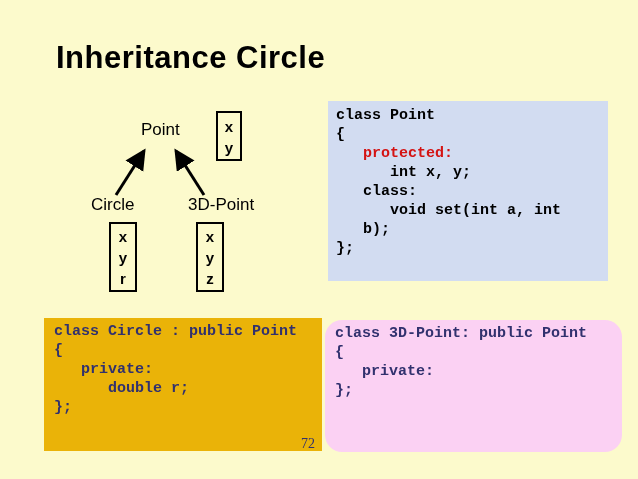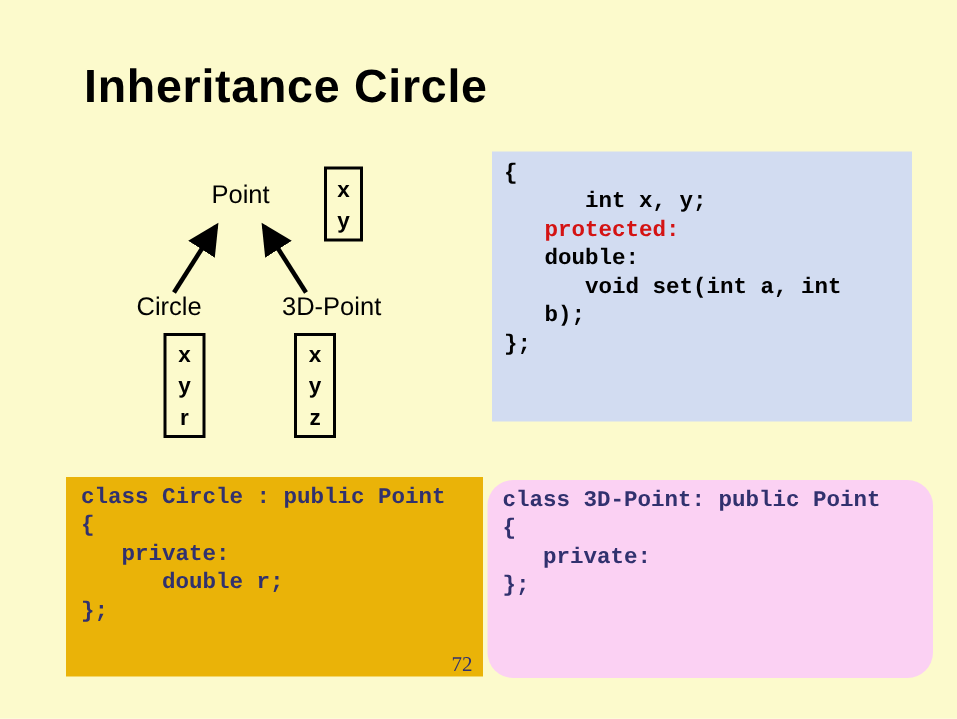--- a/index.html
+++ b/index.html
@@ -98,24 +98,25 @@
       <div>y</div>
       <div>r</div>
     </div>
   <div id="box-xyz" class="abs attr-box">
       <div>x</div>
       <div>y</div>
       <div>z</div>
     </div>
 
   <div id="code-point" class="abs code-box">
+      <div class="code-line">class Point</div>
       <div class="code-line">{</div>
+      <div class="code-line kw-red">   protected:</div>
       <div class="code-line">      int x, y;</div>
-      <div class="code-line kw-red">   protected:</div>
-      <div class="code-line">   double:</div>
+      <div class="code-line">   class:</div>
       <div class="code-line">      void set(int a, int</div>
       <div class="code-line">   b);</div>
       <div class="code-line">};</div>
     </div>
   <div id="code-circle" class="abs code-box">
       <div class="code-line">class Circle : public Point</div>
       <div class="code-line">{</div>
       <div class="code-line">   private:</div>
       <div class="code-line">      double r;</div>
       <div class="code-line">};</div>

